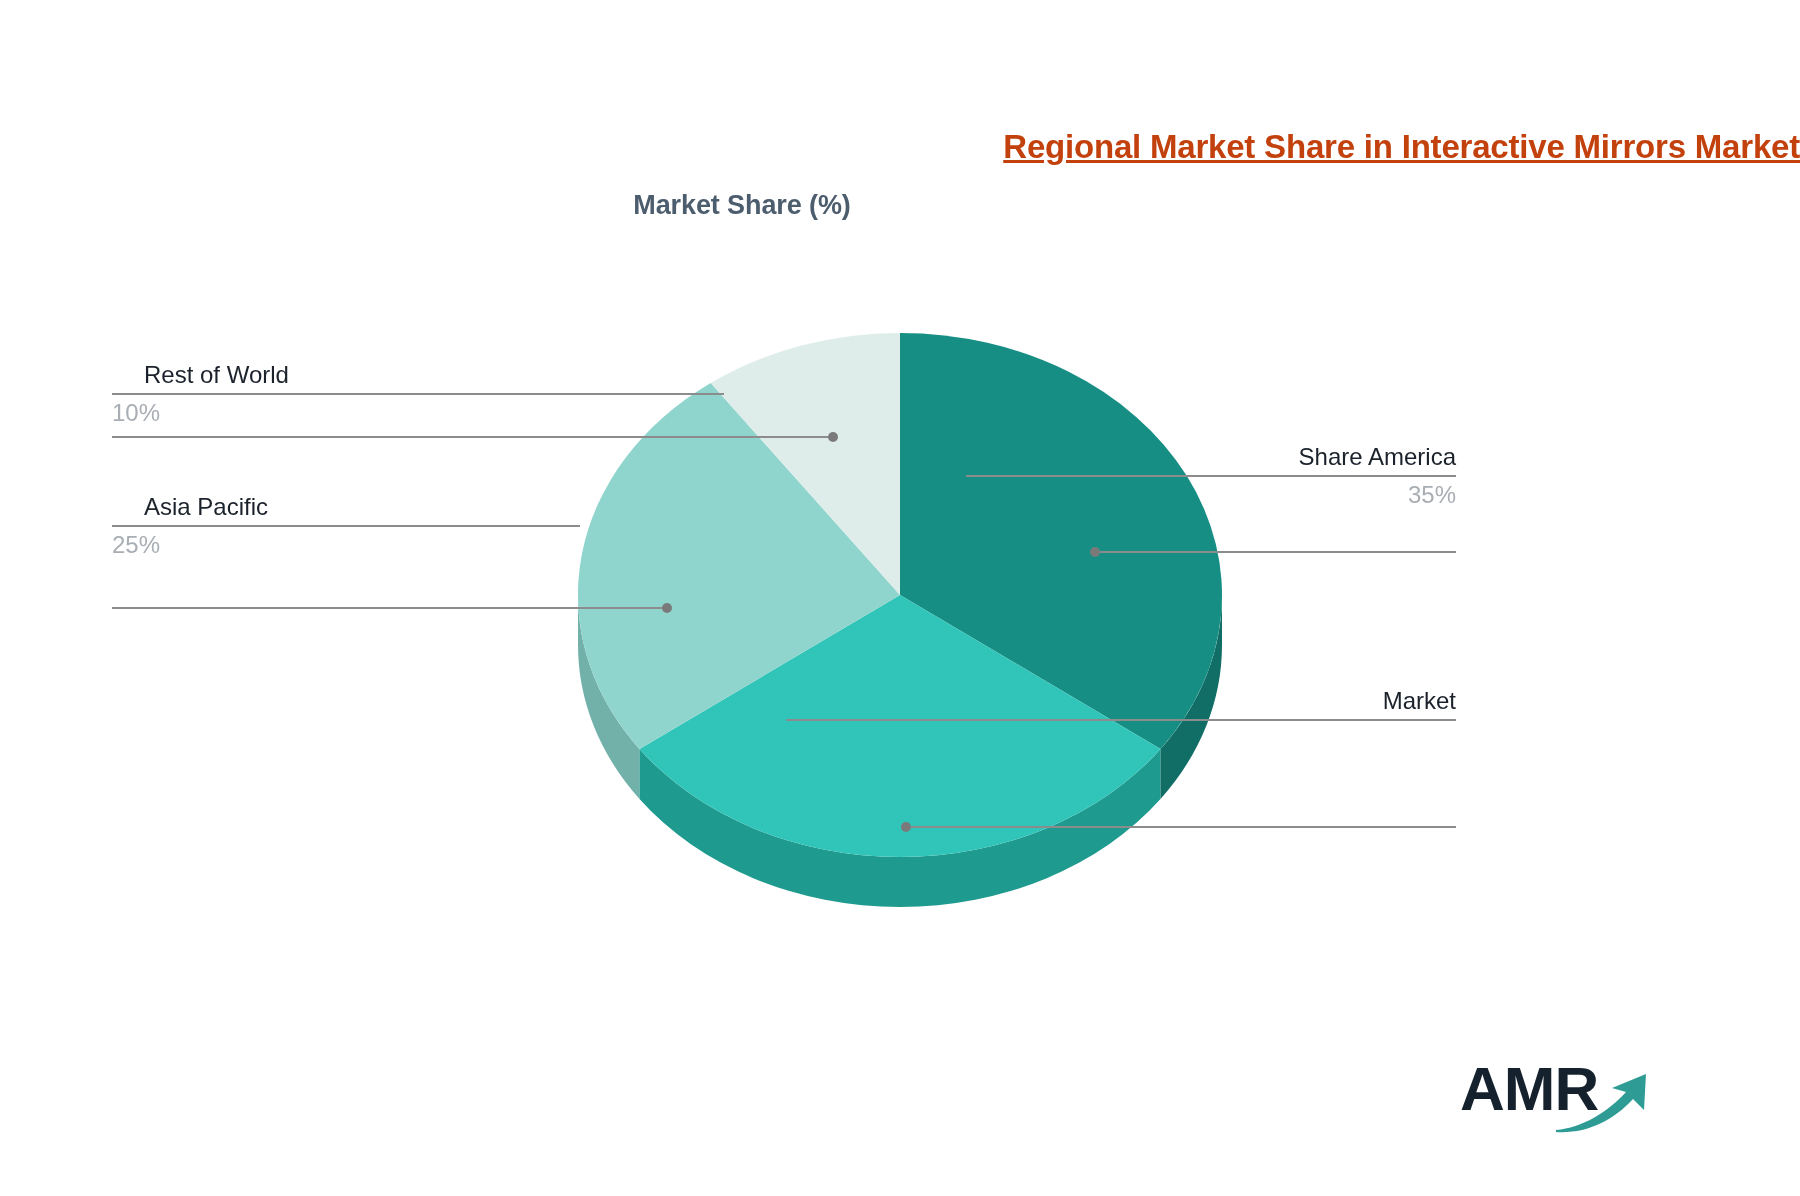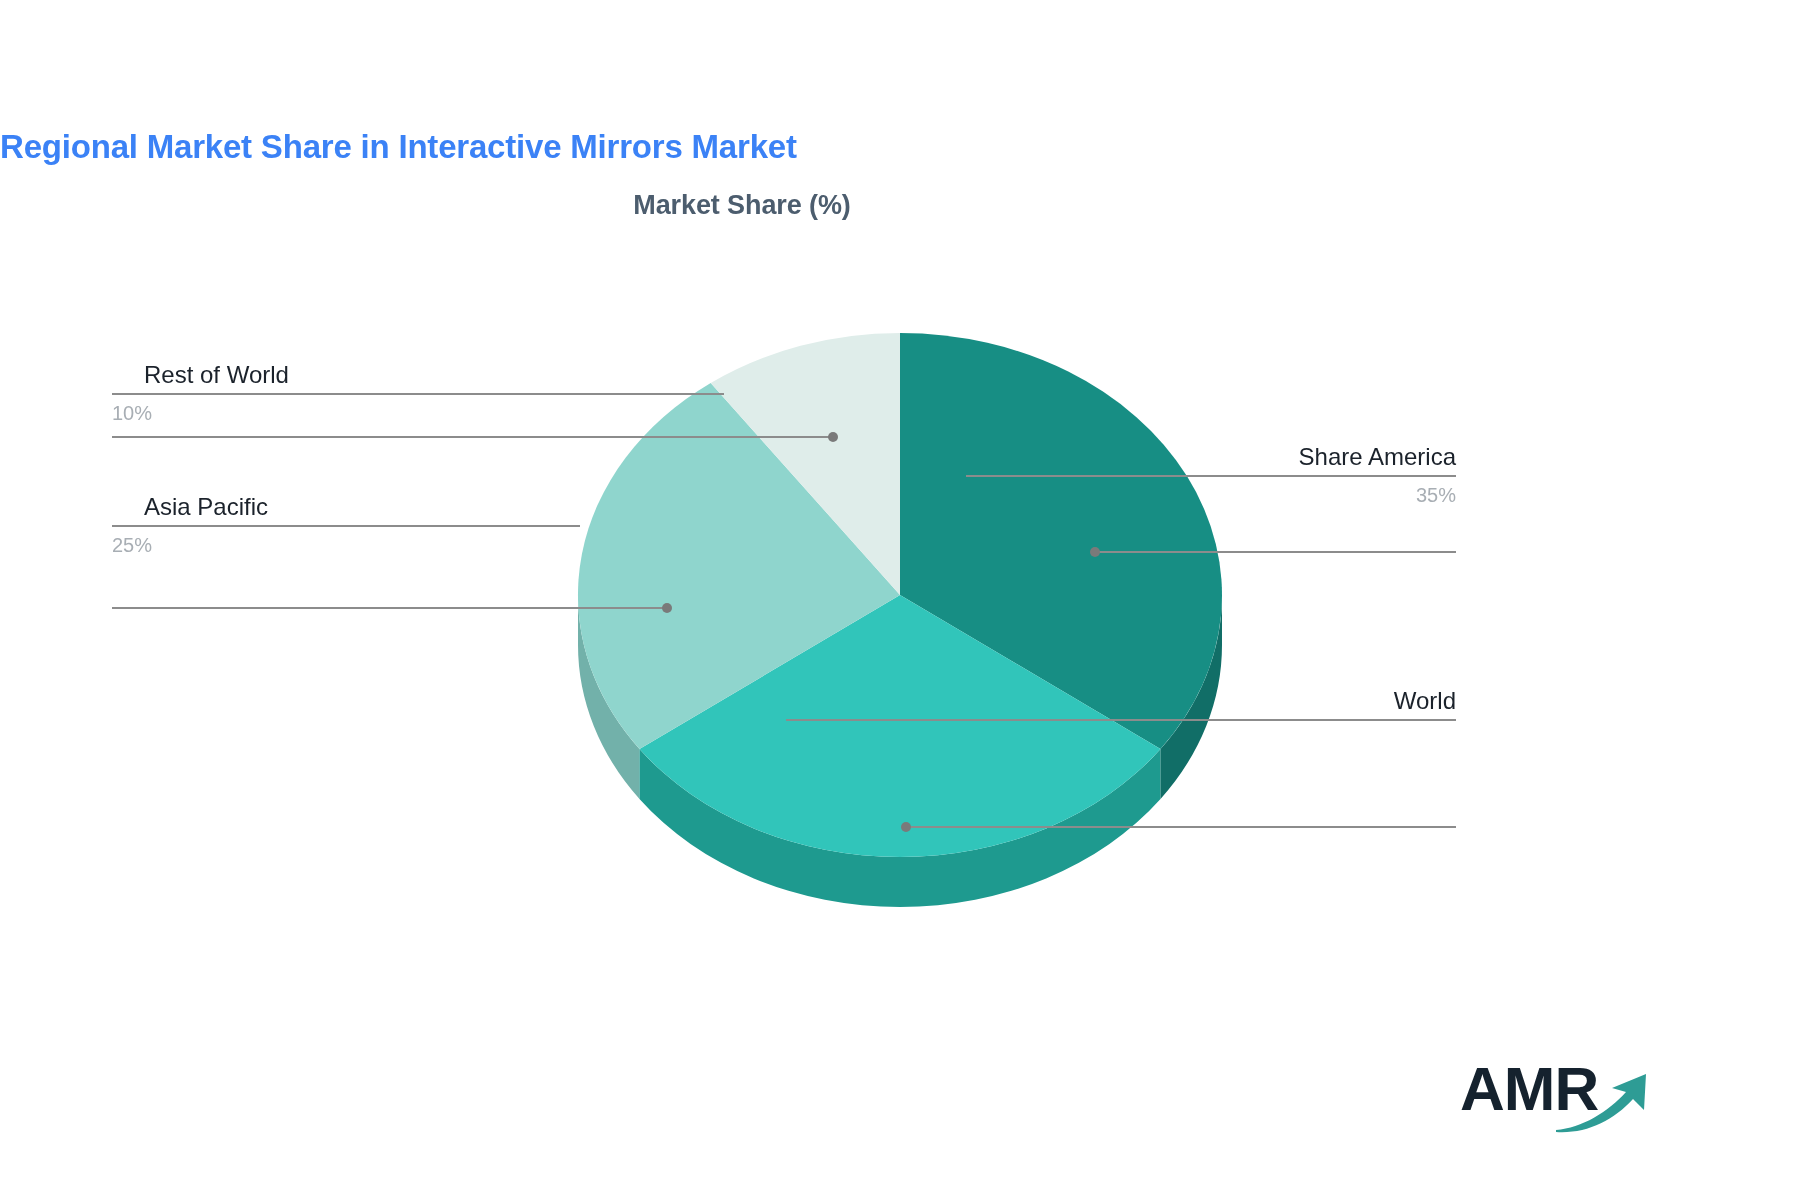--- a/index.html
+++ b/index.html
@@ -17,25 +17,26 @@
     background: #ffffff;
     overflow: hidden;
   }
 
   
   #chart-title {
     position: absolute;
     left: 0;
     top: 128px;
     width: 1800px;
-    text-align: left;
+    text-align: right;
     font-size: 33px;
     font-weight: bold;
-    color: #3b82f6;
+    color: #c2410c;
     letter-spacing: -0.2px;
+    text-decoration: underline;
   }
   #chart-subtitle {
     position: absolute;
     left: 0;
     top: 190px;
     width: 1484px;
     text-align: center;
     font-size: 27px;
     font-weight: bold;
     color: #4c5d6e;
@@ -68,21 +69,21 @@
     white-space: nowrap;
     margin-left: 32px;
   }
   .callout .cl-rule {
     height: 2px;
     background: #8c8c8c;
     width: 100%;
     margin: 3px 0 3px 0;
   }
   .callout .cl-value {
-    font-size: 20px;
+    font-size: 24px;
     color: #a8aeb4;
     line-height: 30px;
   }
   .callout.left { text-align: left; }
   .callout.right { text-align: right; }
 
   #callout-rest-of-world { left: 112px; top: 360px; width: 612px; }
   #callout-asia-pacific  { left: 112px; top: 492px; width: 468px; }
   #callout-north-america { left: 966px;  top: 442px; width: 490px; text-align: right; }
   #callout-europe        { left: 786px;  top: 686px; width: 670px; text-align: right; }
@@ -166,21 +167,21 @@
     <div class="cl-value">25%</div>
   </div>
 
   <div class="callout right" id="callout-north-america">
     <div class="cl-name">Share America</div>
     <div class="cl-rule"></div>
     <div class="cl-value">35%</div>
   </div>
 
   <div class="callout right" id="callout-europe">
-    <div class="cl-name">World</div>
+    <div class="cl-name">Market</div>
     <div class="cl-rule"></div>
   </div>
 
   <div id="amr-logo">
     <div id="amr-logo-text">AMR</div>
     <svg width="220" height="90" viewBox="0 0 220 90" style="position:absolute;left:0;top:0;">
       <path d="M 96 78 C 122 76 148 60 166 40 L 152 36 L 186 22 L 184 58 L 173 47 C 153 69 126 82 96 80 Z" fill="#2E9C95"></path>
     </svg>
   </div>
 

